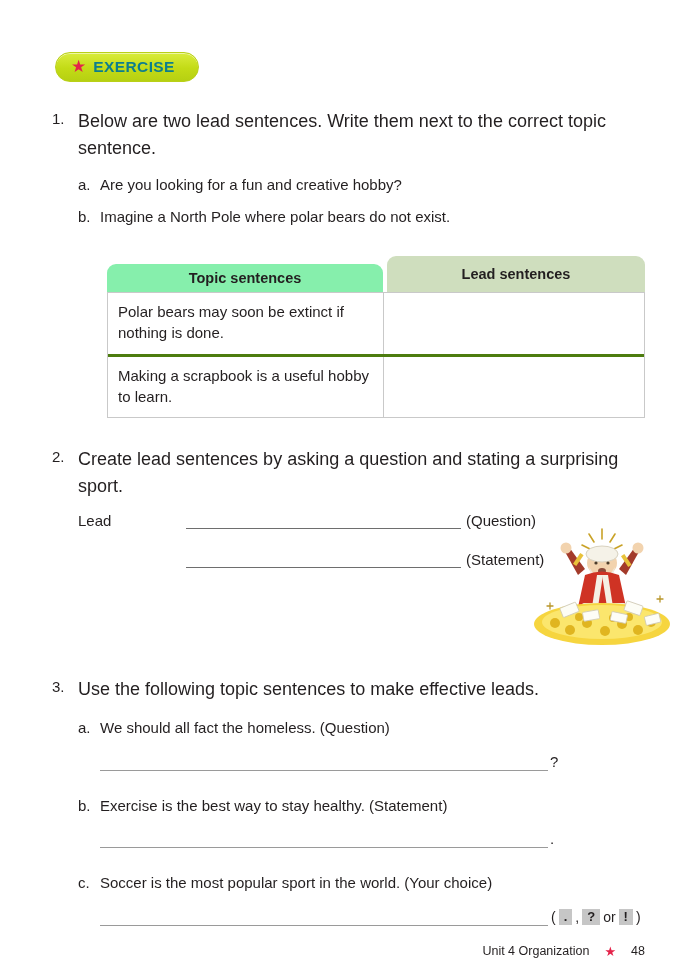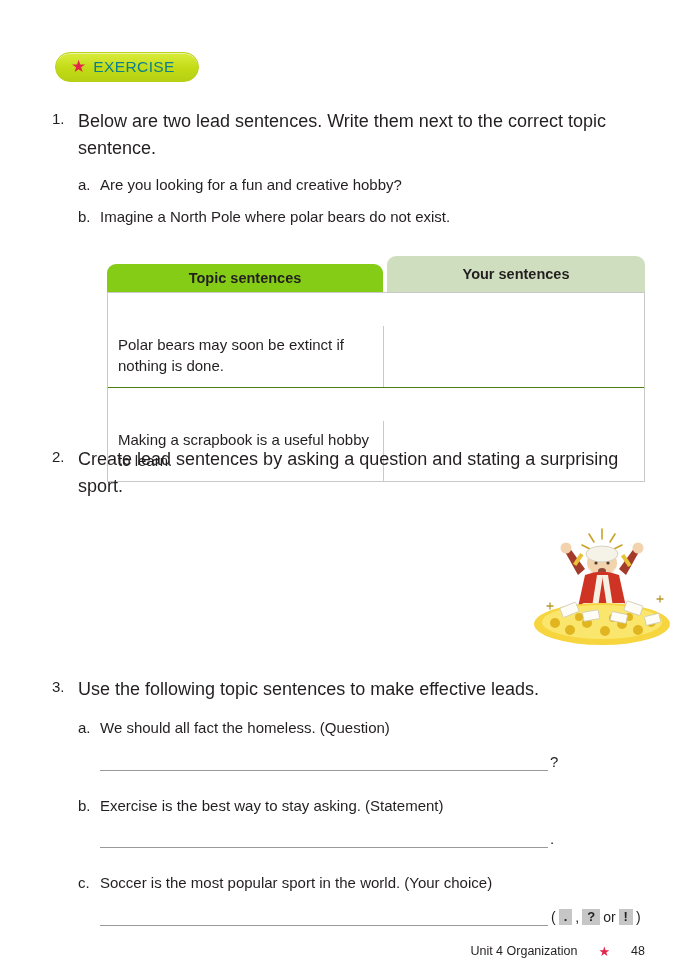--- a/index.html
+++ b/index.html
@@ -31,21 +31,21 @@
     box-shadow: inset 0 1px 0 rgba(255,255,255,.55);
   }
   .exercise-badge .star-glyph {
     color: #e4234a;
     font-size: 17px;
     line-height: 1;
     margin-top: -1px;
   }
   .exercise-badge .badge-text {
     color: #0d7e8d;
-    font-weight: normal;
+    font-weight: bold;
     font-size: 15.5px;
     letter-spacing: .4px;
   }
 
   
   .question { position: absolute; left: 52px; width: 600px; }
   .q-row { display: flex; align-items: flex-start; }
   .q-num {
     width: 26px;
     flex: 0 0 26px;
@@ -85,33 +85,33 @@
   }
   .tbl-head-cell {
     display: flex;
     align-items: center;
     justify-content: center;
     font-size: 14.5px;
     font-weight: bold;
     border-radius: 9px 9px 0 0;
     color: #231f20;
   }
-  .tbl-head-cell.topic { flex: 0 0 276px; background: #84cc16; margin-top: 8px; }
+  .tbl-head-cell.topic { flex: 0 0 276px; background: #86efac; margin-top: 8px; }
   .tbl-head-cell.lead  { flex: 1;        background: #cfdebe; }
 
   .tbl-body { border: 1px solid #c9c9c9; border-top: 1px solid #c9c9c9; }
   .tbl-row { display: flex; }
-  .tbl-row + .tbl-row { border-top: 1px solid #4d7c0f; }
+  .tbl-row + .tbl-row { border-top: 3px solid #4d7c0f; }
   .tbl-cell {
     padding: 8px 10px 10px 10px;
     font-size: 15px;
     line-height: 1.42;
     min-height: 60px;
   }
-  .tbl-cell.topic-cell { flex: 0 0 276px; border-right: 1px solid #c9c9c9; margin-top: 33px; }
+  .tbl-cell.topic-cell { flex: 0 0 276px; border-right: 1px solid #c9c9c9; }
   .tbl-cell.lead-cell  { flex: 1; }
 
   .lead-block { position: absolute; left: 78px; top: 512px; width: 520px; }
   .lead-label { font-size: 15px; }
   .lead-line-row {
     display: flex;
     align-items: flex-end;
     gap: 5px;
   }
   .lead-line-row .rule {
@@ -164,21 +164,21 @@
     left: 525px; top: 523px;
     width: 155px; height: 125px;
   }
 
   
   .page-footer {
     position: absolute;
     right: 55px; bottom: 22px;
     display: flex;
     align-items: center;
-    gap: 21px;
+    gap: 15px;
     font-size: 12.5px;
     color: #231f20;
   }
   .page-footer .star-glyph { color: #e4234a; font-size: 13px; line-height: 1; }
 </style>
 </head>
 <body>
 
 <div class="page">
 
@@ -198,41 +198,53 @@
     </div>
     <div class="sub-row">
       <span class="sub-letter">b.</span>
       <span class="sub-text">Imagine a North Pole where polar bears do not exist.</span>
     </div>
   </div>
 
   <div class="sentence-table">
     <div class="tbl-head">
       <div class="tbl-head-cell topic">Topic sentences</div>
-      <div class="tbl-head-cell lead">Your sentences</div>
+      <div class="tbl-head-cell lead">Lead sentences</div>
     </div>
     <div class="tbl-body">
       <div class="tbl-row">
         <div class="tbl-cell topic-cell">Polar bears may soon be extinct if nothing is done.</div>
         <div class="tbl-cell lead-cell"></div>
       </div>
       <div class="tbl-row">
         <div class="tbl-cell topic-cell">Making a scrapbook is a useful hobby to learn.</div>
         <div class="tbl-cell lead-cell"></div>
       </div>
     </div>
   </div>
 
   <div class="question" style="top:446px;">
     <div class="q-row">
       <span class="q-num">2.</span>
       <span class="q-text">Create lead sentences by asking a question and stating a surprising sport.</span>
     </div>
   </div>
 
+  <div class="lead-block">
+    <div class="lead-line-row">
+      <span class="lead-label" style="flex:0 0 103px;">Lead</span>
+      <span class="rule"></span>
+      <span class="tag">(Question)</span>
+    </div>
+    <div class="lead-line-row" style="margin-top:22px;">
+      <span class="lead-label" style="flex:0 0 103px;">&nbsp;</span>
+      <span class="rule"></span>
+      <span class="tag">(Statement)</span>
+    </div>
+  </div>
 
   <div class="illustration">
     <svg viewBox="0 0 155 125" width="155" height="125" aria-hidden="true">
 
       <g stroke="#c9a227" stroke-width="1.6" stroke-linecap="round" fill="none">
         <line x1="77" y1="6" x2="77" y2="16"></line>
         <line x1="64" y1="11" x2="69" y2="19"></line>
         <line x1="90" y1="11" x2="85" y2="19"></line>
         <line x1="57" y1="22" x2="65" y2="26"></line>
         <line x1="97" y1="22" x2="89" y2="26"></line>
@@ -304,21 +316,21 @@
       <span class="sub-letter">a.</span>
       <span class="sub-text">We should all fact the homeless. (Question)</span>
     </div>
     <div class="ans-line-row">
       <span class="rule"></span>
       <span class="end-mark">?</span>
     </div>
 
     <div class="sub-row" style="margin-top:24px;">
       <span class="sub-letter">b.</span>
-      <span class="sub-text">Exercise is the best way to stay asking. (Statement)</span>
+      <span class="sub-text">Exercise is the best way to stay healthy. (Statement)</span>
     </div>
     <div class="ans-line-row">
       <span class="rule"></span>
       <span class="end-mark">.</span>
     </div>
 
     <div class="sub-row" style="margin-top:24px;">
       <span class="sub-letter">c.</span>
       <span class="sub-text">Soccer is the most popular sport in the world. (Your choice)</span>
     </div>

